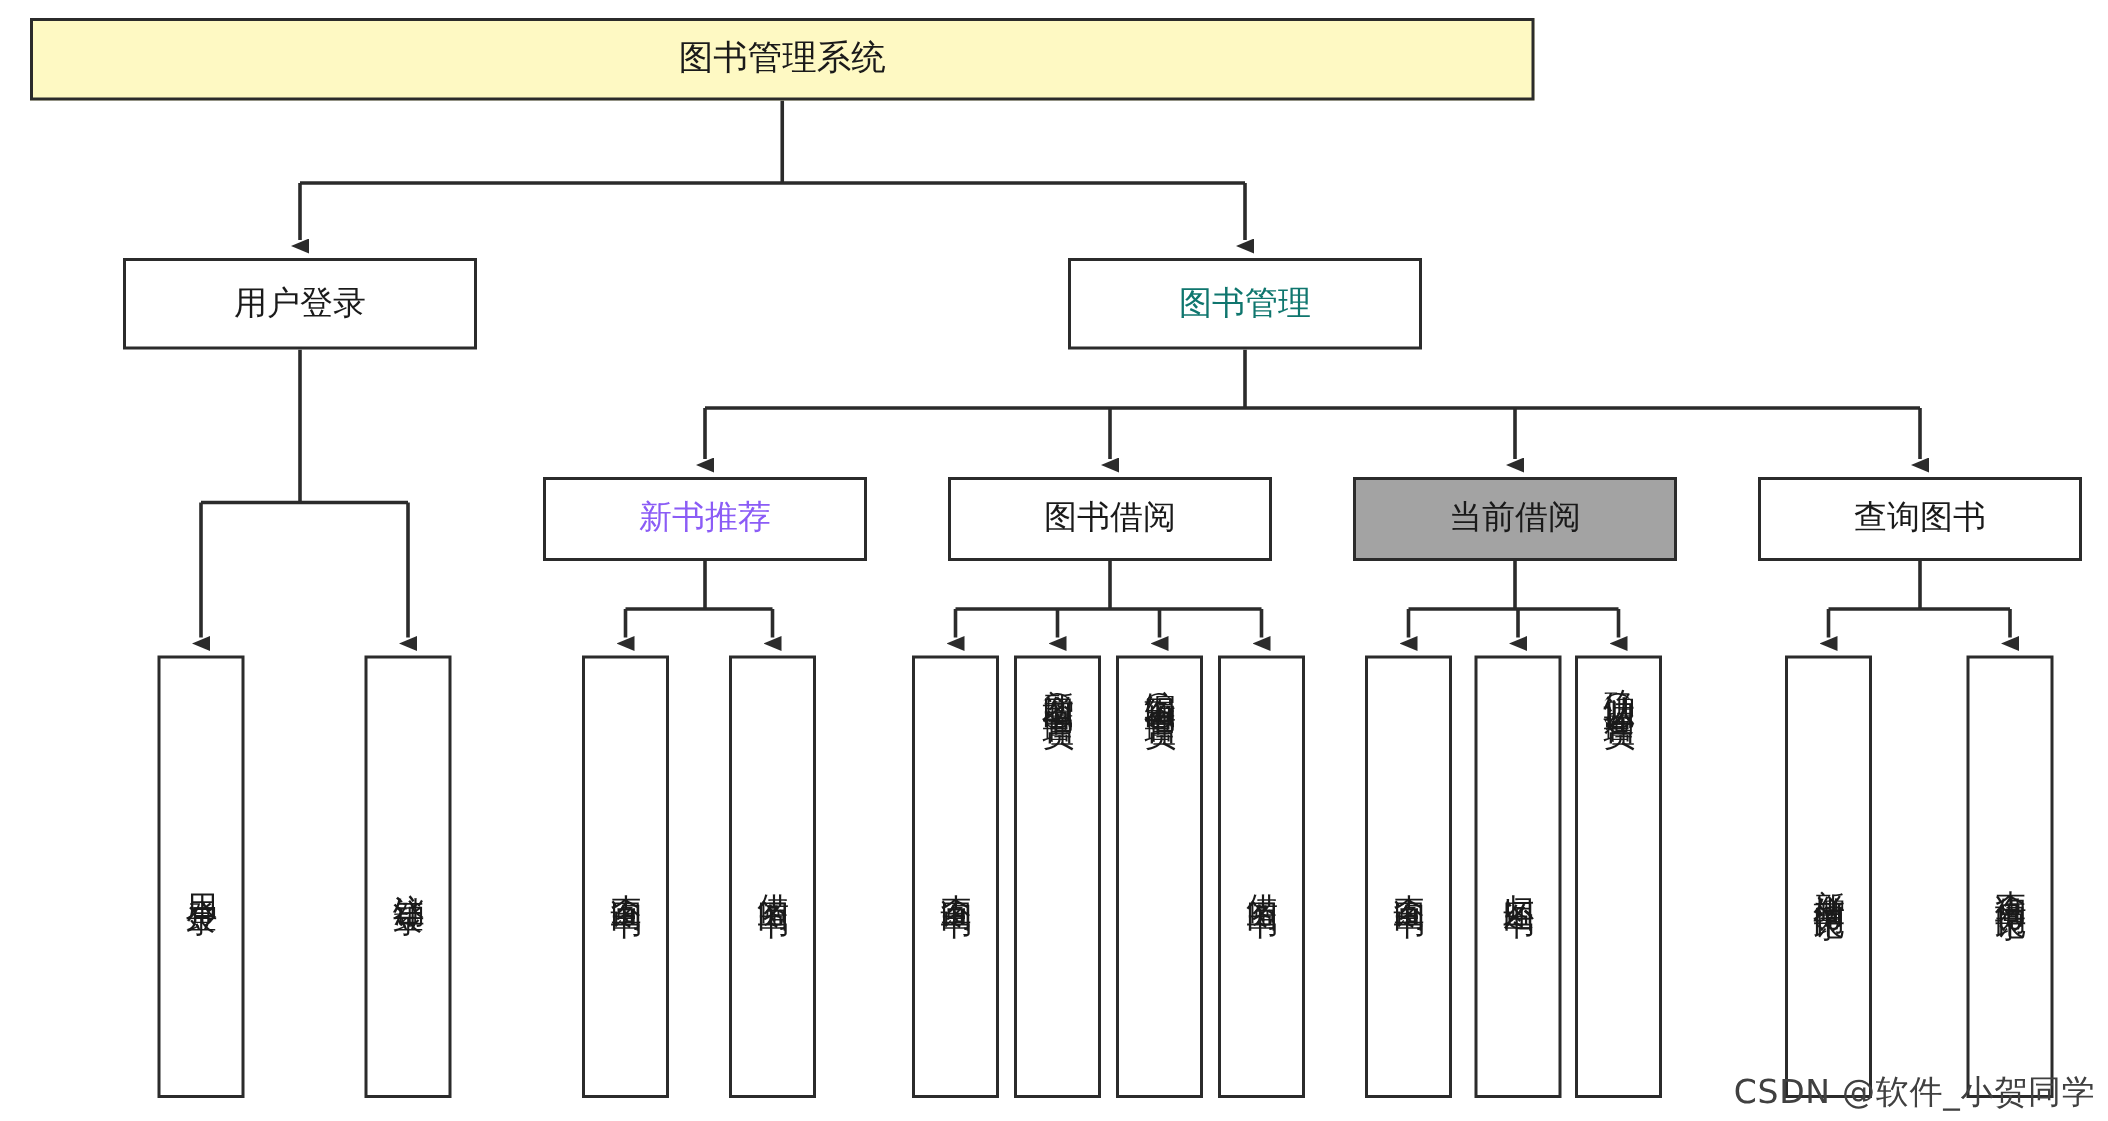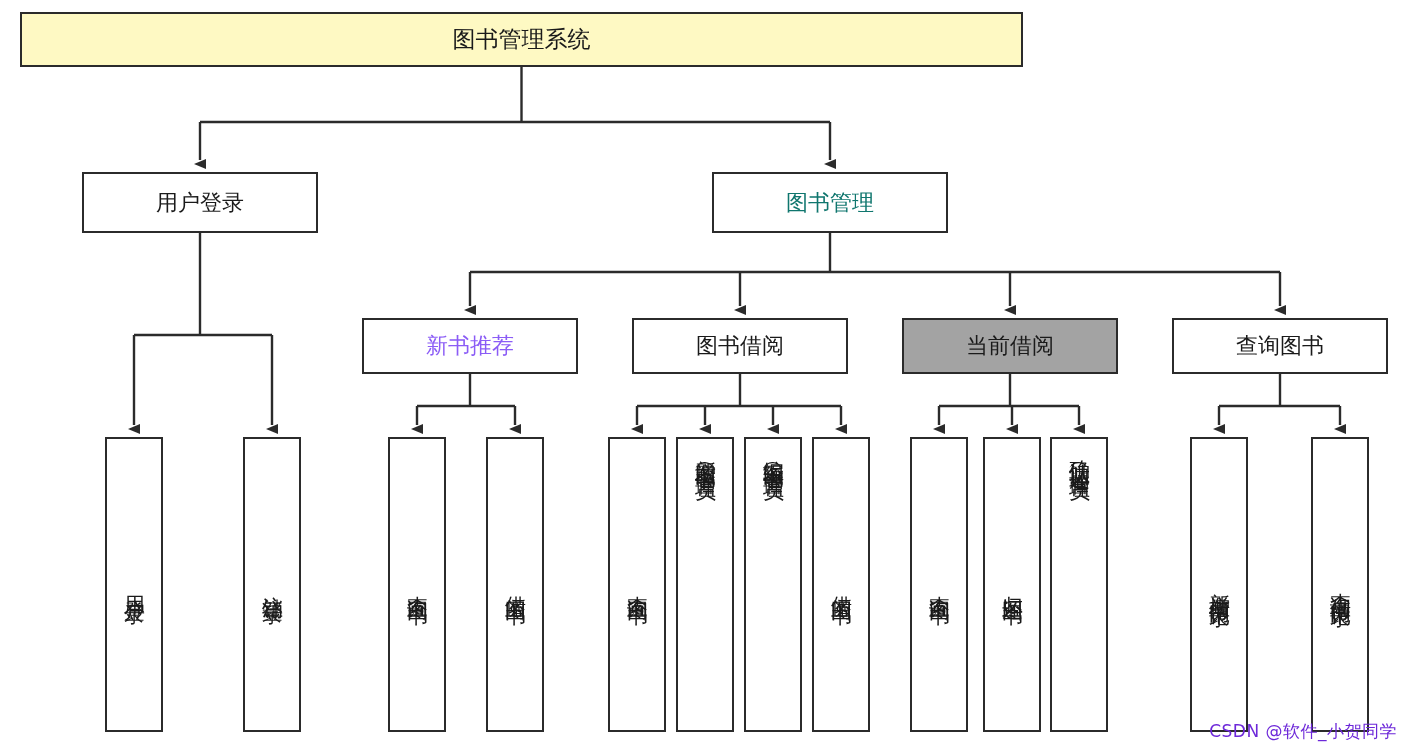--- a/index.html
+++ b/index.html
@@ -62,22 +62,22 @@
     line-height: 1;
     white-space: nowrap;
   }
   .node.vert.topalign {
     align-items: flex-start;
   }
   #watermark {
     position: absolute;
     right: 8px;
     bottom: 4px;
-    font-size: 17px;
-    color: #6d28d9;
+    font-size: 22px;
+    color: #404040;
     letter-spacing: 0.5px;
     white-space: nowrap;
     user-select: none;
   }
 </style>
 </head>
 <body>
 
 <div id="canvas">
   <svg id="edges" viewBox="0 0 1405 747" width="1405" height="747">

